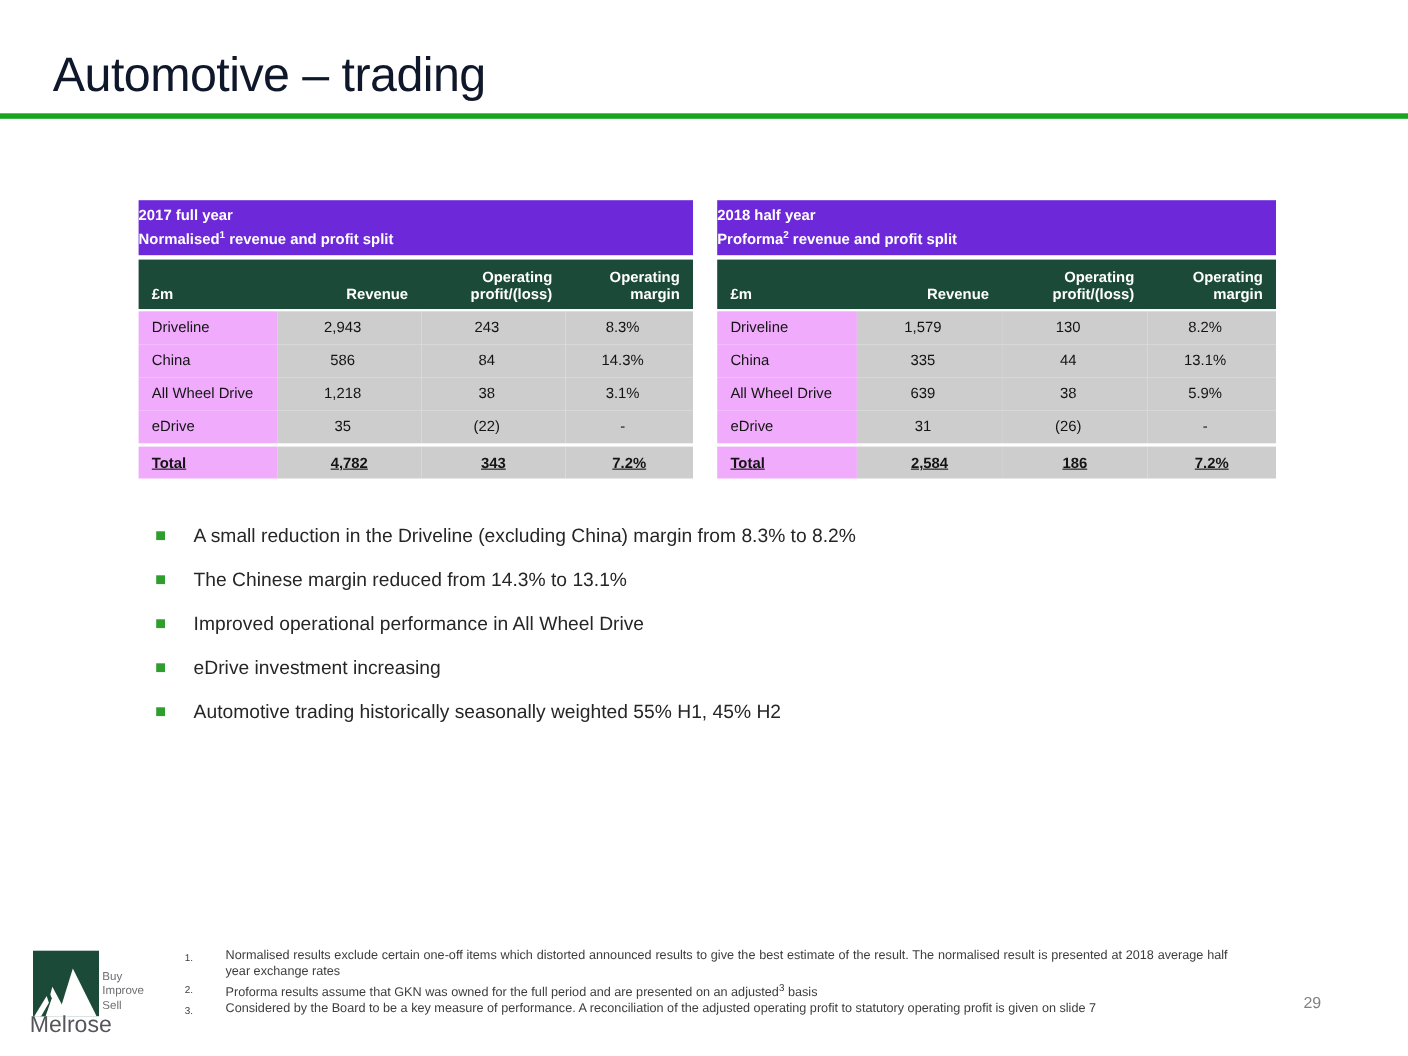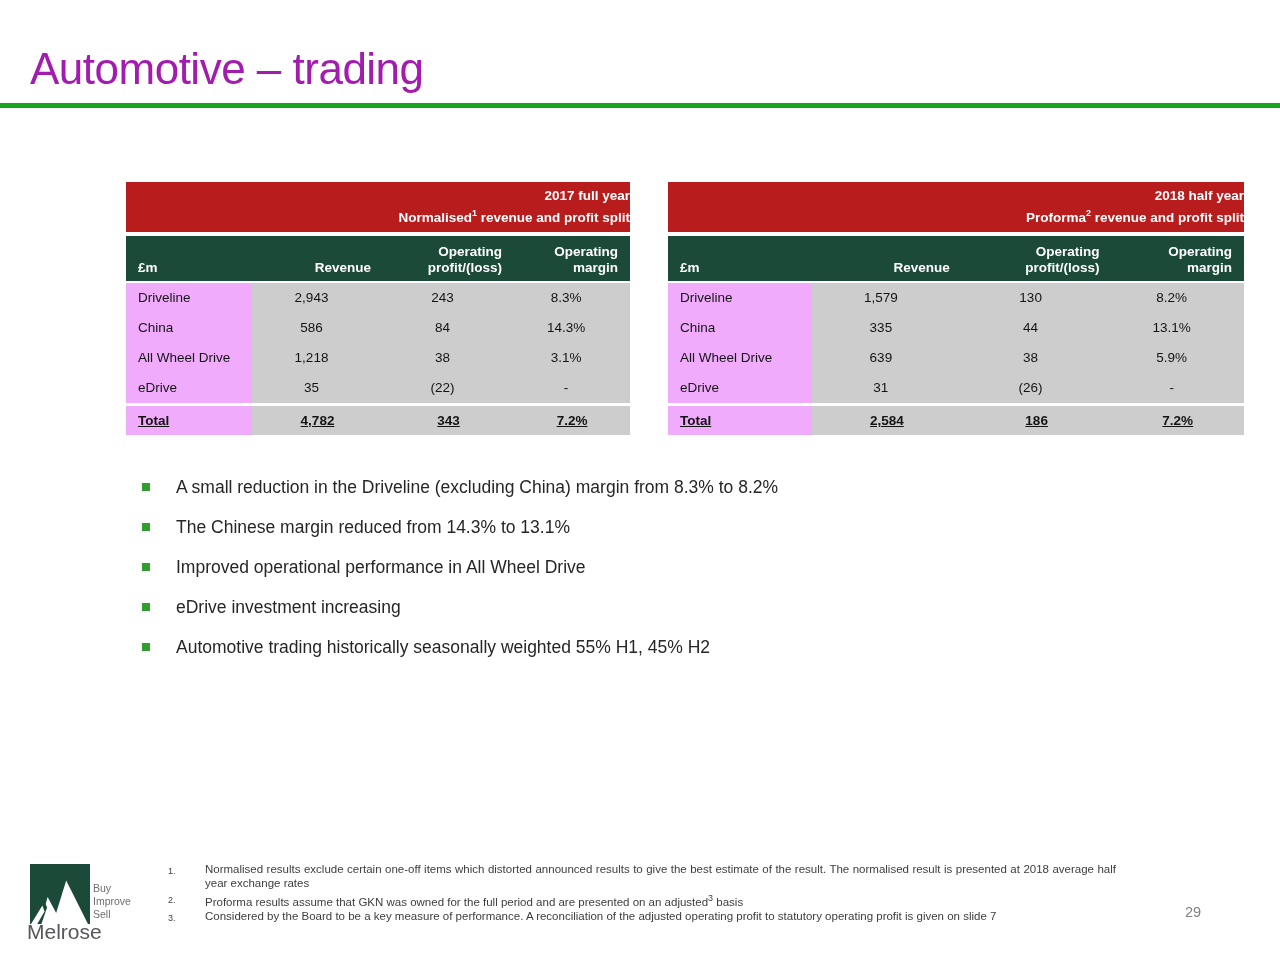--- a/index.html
+++ b/index.html
@@ -4,36 +4,36 @@
 <style>
   html,body{margin:0;padding:0;}
   body{
     width:1280px;height:960px;position:relative;overflow:hidden;
     background:#ffffff;
     font-family:"Liberation Sans", sans-serif;
     -webkit-font-smoothing:antialiased;
   }
   
   .slide-title{
-    position:absolute;left:30px;top:44px;
-    font-size:44px;line-height:50px;color:#a21caf;
+    position:absolute;left:48px;top:44px;
+    font-size:44px;line-height:50px;color:#0f172a;
     letter-spacing:-0.5px;
   }
   .title-rule{
     position:absolute;left:0;top:103px;width:1280px;height:5px;
     background:#17a41e;
   }
   
   .tbl{position:absolute;top:182px;font-size:13.5px;}
   .tbl-left{left:126px;width:504px;}
-  .tbl-right{left:668px;width:576px;}
+  .tbl-right{left:652px;width:508px;}
   .t-title{
-    height:50px;background:#b91c1c;color:#fff;font-weight:bold;
+    height:50px;background:#6d28d9;color:#fff;font-weight:bold;
     display:flex;flex-direction:column;justify-content:center;
-    text-align:right;line-height:16.5px;
+    text-align:left;line-height:16.5px;
   }
   .t-title sup,.fn-sup{font-size:9px;}
   .t-head{
     margin-top:4px;height:45px;background:#1c4a38;color:#fff;font-weight:bold;
     display:flex;align-items:flex-end;box-sizing:border-box;padding-bottom:6px;
     line-height:15.5px;
   }
   .c0,.c1,.c2,.c3{box-sizing:border-box;}
   .c0{width:25%;text-align:left;padding-left:12px;}
   .c1{width:26%;text-align:right;padding-right:12px;}

